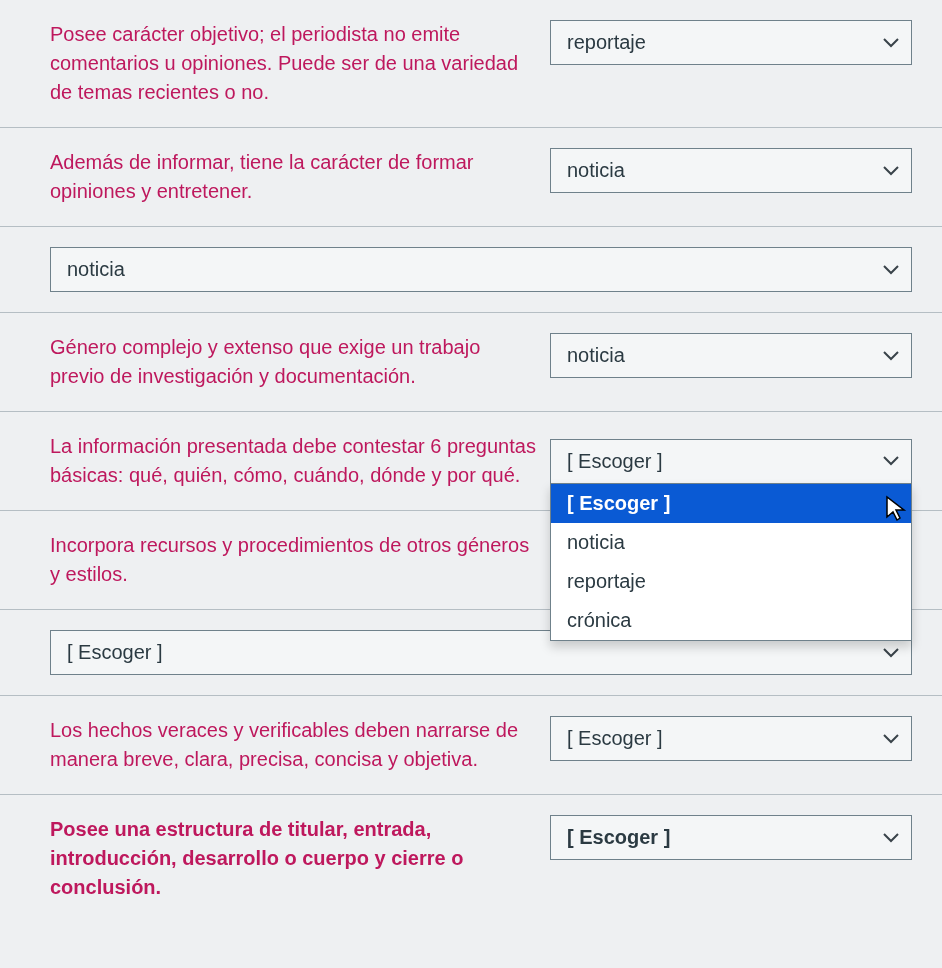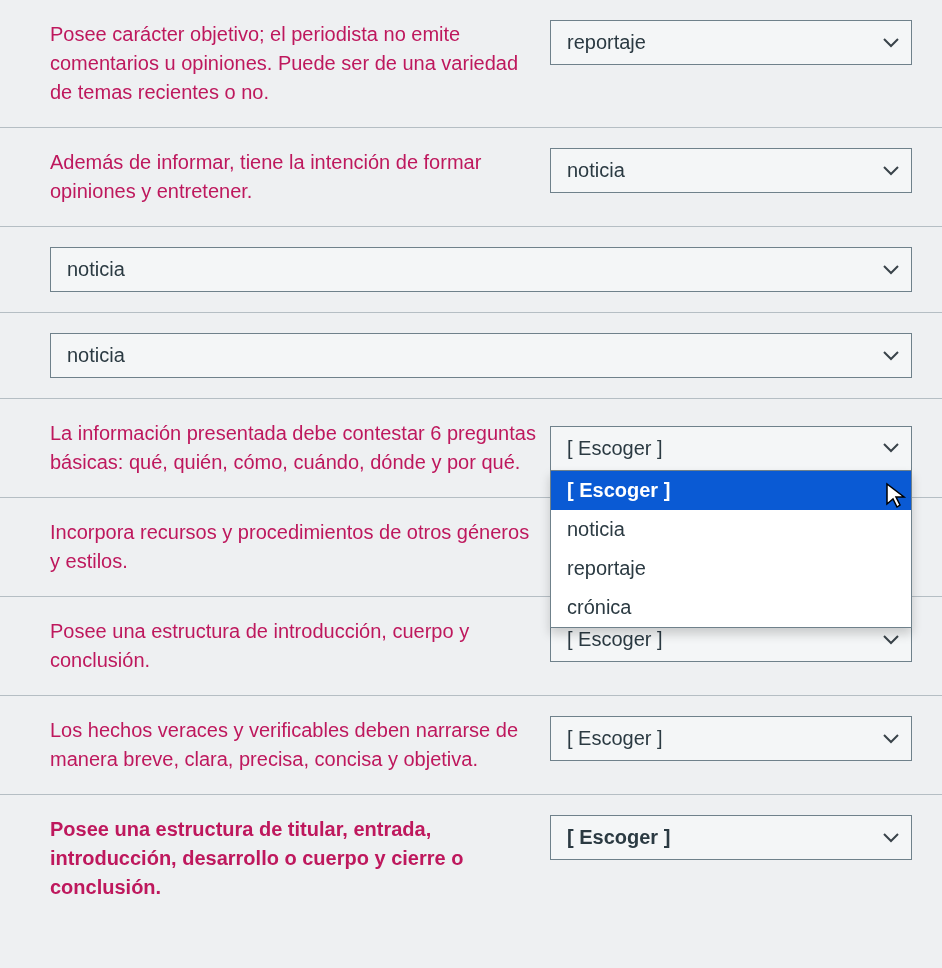--- a/index.html
+++ b/index.html
@@ -97,21 +97,21 @@
         <span class="caret">
           <svg width="16" height="10" viewBox="0 0 16 10">
               <path d="M1 1 L8 8 L15 1" stroke="#39434a" stroke-width="2" fill="none"></path>
             </svg>
         </span>
       </div>
     </div>
   </div>
 
   <div class="row">
-    <div class="prompt">Además de informar, tiene la intención de formar opiniones y entretener.</div>
+    <div class="prompt">Además de informar, tiene la carácter de formar opiniones y entretener.</div>
     <div class="select-wrap">
       <div class="select-box">
         <span>noticia</span>
         <span class="caret">
           <svg width="16" height="10" viewBox="0 0 16 10">
               <path d="M1 1 L8 8 L15 1" stroke="#39434a" stroke-width="2" fill="none"></path>
             </svg>
         </span>
       </div>
     </div>
@@ -124,20 +124,21 @@
         <span class="caret">
           <svg width="16" height="10" viewBox="0 0 16 10">
               <path d="M1 1 L8 8 L15 1" stroke="#39434a" stroke-width="2" fill="none"></path>
             </svg>
         </span>
       </div>
     </div>
   </div>
 
   <div class="row">
+    <div class="prompt">Género complejo y extenso que exige un trabajo previo de investigación y documentación.</div>
     <div class="select-wrap">
       <div class="select-box">
         <span>noticia</span>
         <span class="caret">
           <svg width="16" height="10" viewBox="0 0 16 10">
               <path d="M1 1 L8 8 L15 1" stroke="#39434a" stroke-width="2" fill="none"></path>
             </svg>
         </span>
       </div>
     </div>
@@ -172,21 +173,20 @@
 
   <div class="row">
     <div class="prompt">Incorpora recursos y procedimientos de otros géneros y estilos.</div>
     <div class="select-wrap">
 
       <div style="height:46px;"></div>
     </div>
   </div>
 
   <div class="row">
-    <div class="prompt">Posee una estructura de introducción, cuerpo y conclusión.</div>
     <div class="select-wrap">
       <div class="select-box">
         <span>[ Escoger ]</span>
         <span class="caret">
           <svg width="16" height="10" viewBox="0 0 16 10">
               <path d="M1 1 L8 8 L15 1" stroke="#39434a" stroke-width="2" fill="none"></path>
             </svg>
         </span>
       </div>
     </div>

